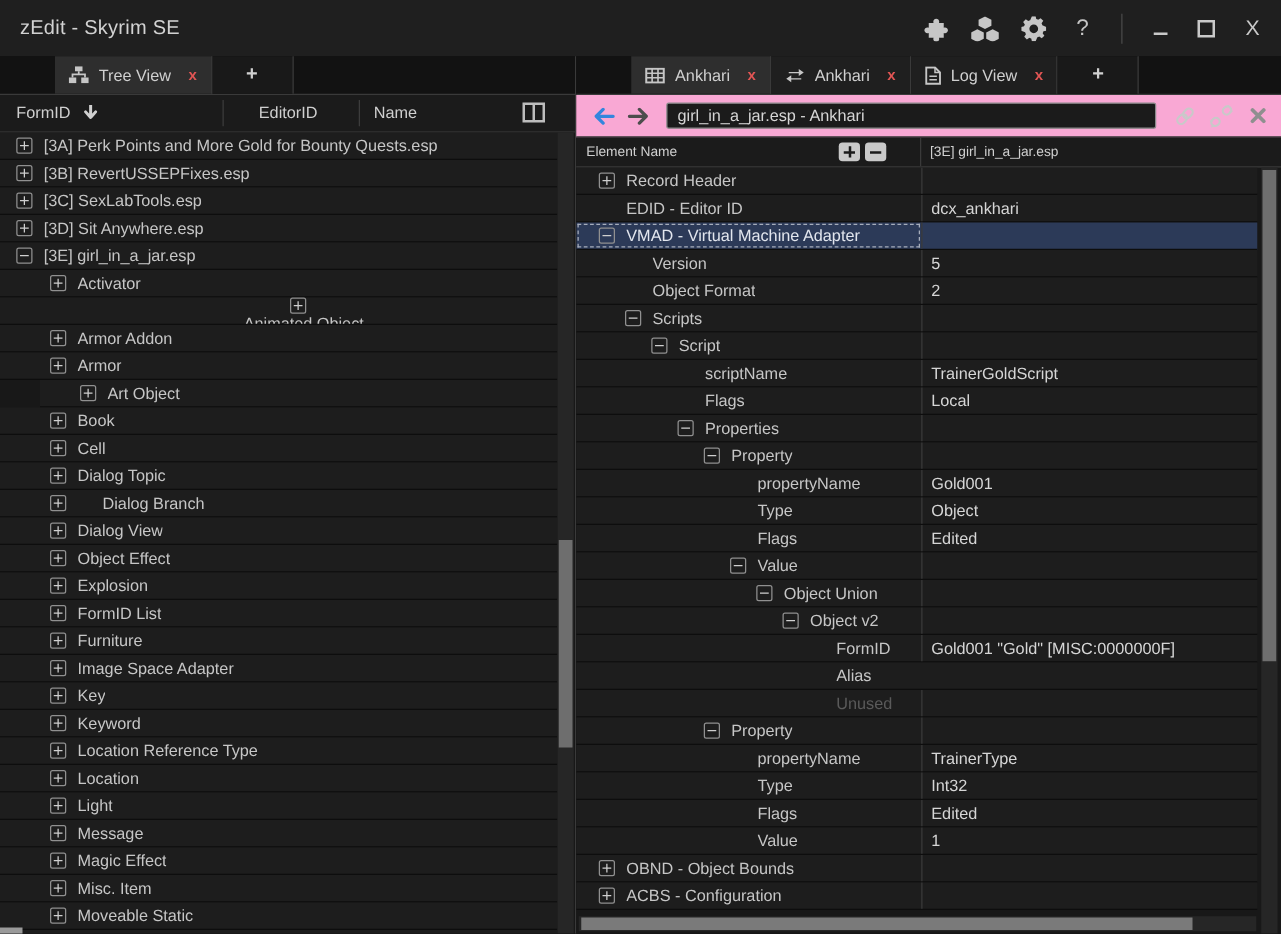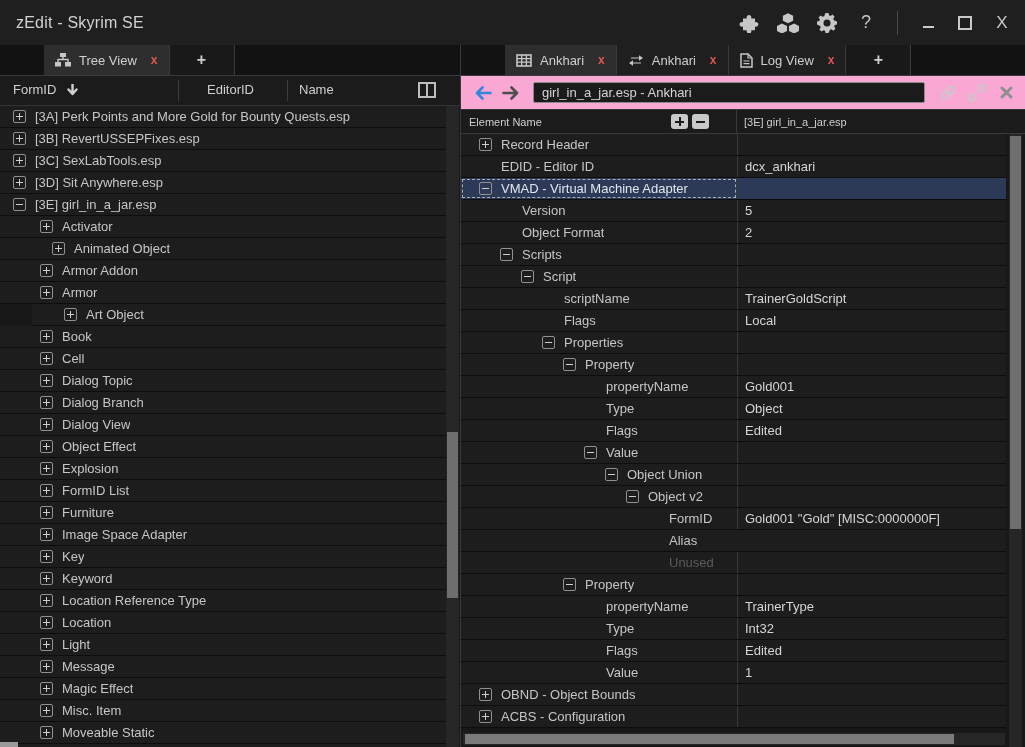--- a/index.html
+++ b/index.html
@@ -179,21 +179,21 @@
               <span class="lbl">[3D] Sit Anywhere.esp</span>
             </div>
             <div class="trow" style="padding-left: 13px;">
               <span class="exp minus"></span>
               <span class="lbl">[3E] girl_in_a_jar.esp</span>
             </div>
             <div class="trow" style="padding-left: 40px;">
               <span class="exp plus"></span>
               <span class="lbl">Activator</span>
             </div>
-            <div class="trow" style="padding-left: 52px;">
+            <div class="trow" style="padding-left: 40px; flex-direction: column;">
               <span class="exp plus"></span>
               <span class="lbl">Animated Object</span>
             </div>
             <div class="trow" style="padding-left: 40px;">
               <span class="exp plus"></span>
               <span class="lbl">Armor Addon</span>
             </div>
             <div class="trow" style="padding-left: 40px;">
               <span class="exp plus"></span>
               <span class="lbl">Armor</span>
@@ -207,21 +207,21 @@
               <span class="lbl">Book</span>
             </div>
             <div class="trow" style="padding-left: 40px;">
               <span class="exp plus"></span>
               <span class="lbl">Cell</span>
             </div>
             <div class="trow" style="padding-left: 40px;">
               <span class="exp plus"></span>
               <span class="lbl">Dialog Topic</span>
             </div>
-            <div class="trow" style="padding-left: 40px;">
+            <div class="trow" style="padding-left: 40px; gap: 20px;">
               <span class="exp plus"></span>
               <span class="lbl">Dialog Branch</span>
             </div>
             <div class="trow" style="padding-left: 40px;">
               <span class="exp plus"></span>
               <span class="lbl">Dialog View</span>
             </div>
             <div class="trow" style="padding-left: 40px;">
               <span class="exp plus"></span>
               <span class="lbl">Object Effect</span>

